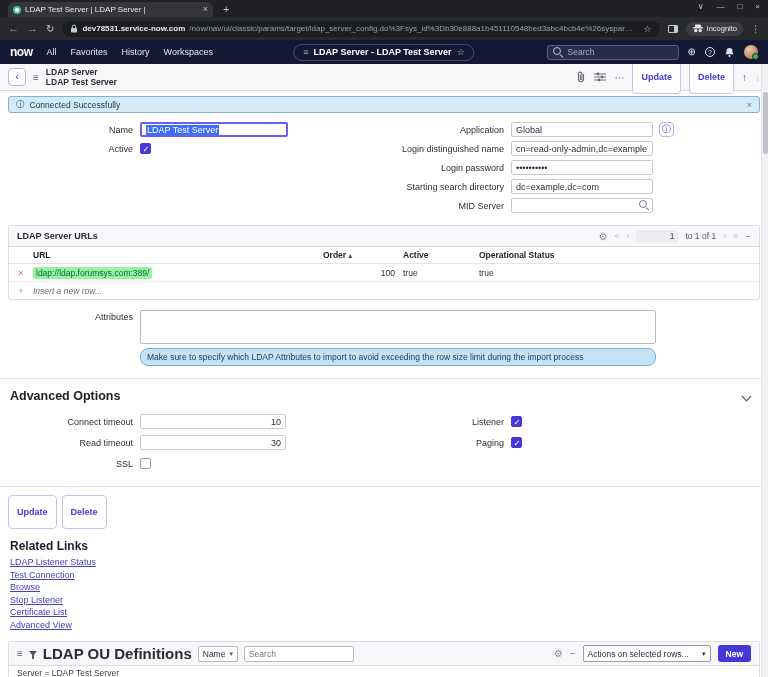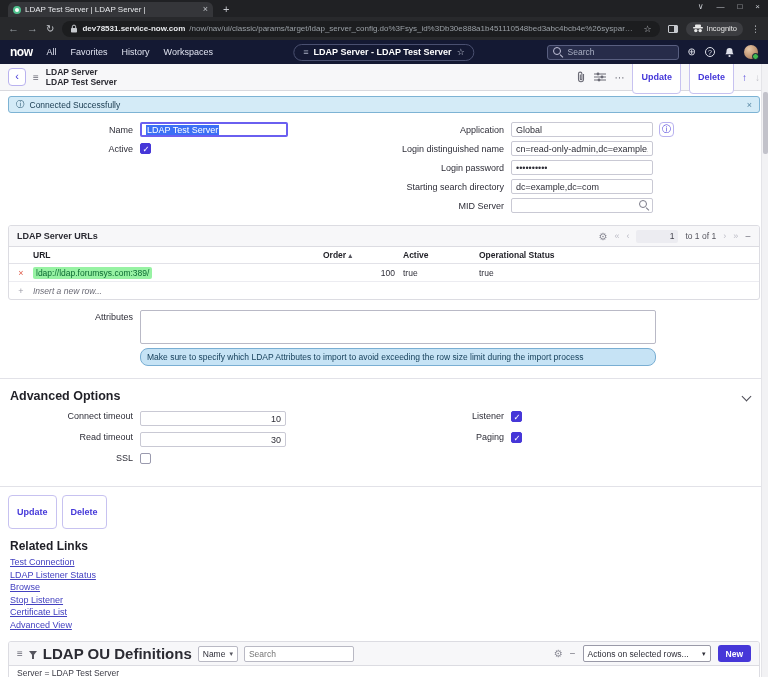--- a/index.html
+++ b/index.html
@@ -110,21 +110,21 @@
   .attr-block textarea { width:516px; height:34px; border:1px solid #b9b9c6; border-radius:2px; resize:none; font-family:"Liberation Sans",sans-serif; font-size:9px; padding:2px 4px; outline:none; }
   .attr-msg { margin:4px 0 0 140px; width:516px; background:#c6e3f5; border:1px solid #79aed3; border-radius:8px; padding:3px 6px; font-size:8.5px; color:#123c57; }
 
   
   .divider { border-top:1px solid #e2e2e8; margin-top:12px; }
   .adv { padding:6px 8px 2px; }
   .adv-title-row { display:flex; align-items:center; justify-content:space-between; padding:4px 4px 8px 2px; }
   .adv-title { font-size:12.5px; font-weight:bold; color:#1f1f26; }
   .chev-down { width:7px; height:7px; border-right:1.6px solid #4b4b55; border-bottom:1.6px solid #4b4b55; transform:rotate(45deg); margin-right:6px; }
   .adv-grid { display:grid; grid-template-columns:1fr 1fr; }
-  .adv-row { display:flex; height:21px; }
+  .adv-row { display:flex; align-items:center; height:21px; }
   input.num { text-align:right; }
 
   
   .foot-btns { display:flex; gap:5px; padding:8px 8px 4px; border-top:1px solid #e2e2e8; margin-top:10px; }
   .rel-links { padding:2px 10px; }
   .rel-title { font-size:12px; font-weight:bold; color:#1f1f26; margin:4px 0 3px; }
   .rel-links a { display:block; font-size:9px; color:#4341c0; text-decoration:underline; line-height:12.5px; }
 
   
   .ou { margin:8px 8px 0; border:1px solid #dcdce2; border-radius:3px; overflow:hidden; }
@@ -370,22 +370,22 @@
     </div>
   </div>
 </div>
 
 <div class="foot-btns">
   <span class="btn-outline">Update</span>
   <span class="btn-outline">Delete</span>
 </div>
 <div class="rel-links">
   <div class="rel-title">Related Links</div>
+  <a>LDAP Listener Status</a>
   <a>Test Connection</a>
-  <a>LDAP Listener Status</a>
   <a>Browse</a>
   <a>Stop Listener</a>
   <a>Certificate List</a>
   <a>Advanced View</a>
 </div>
 
 <div class="ou">
   <div class="ou-hd">
     <span class="burger-gray">≡</span>
     <span class="funnel"></span>

